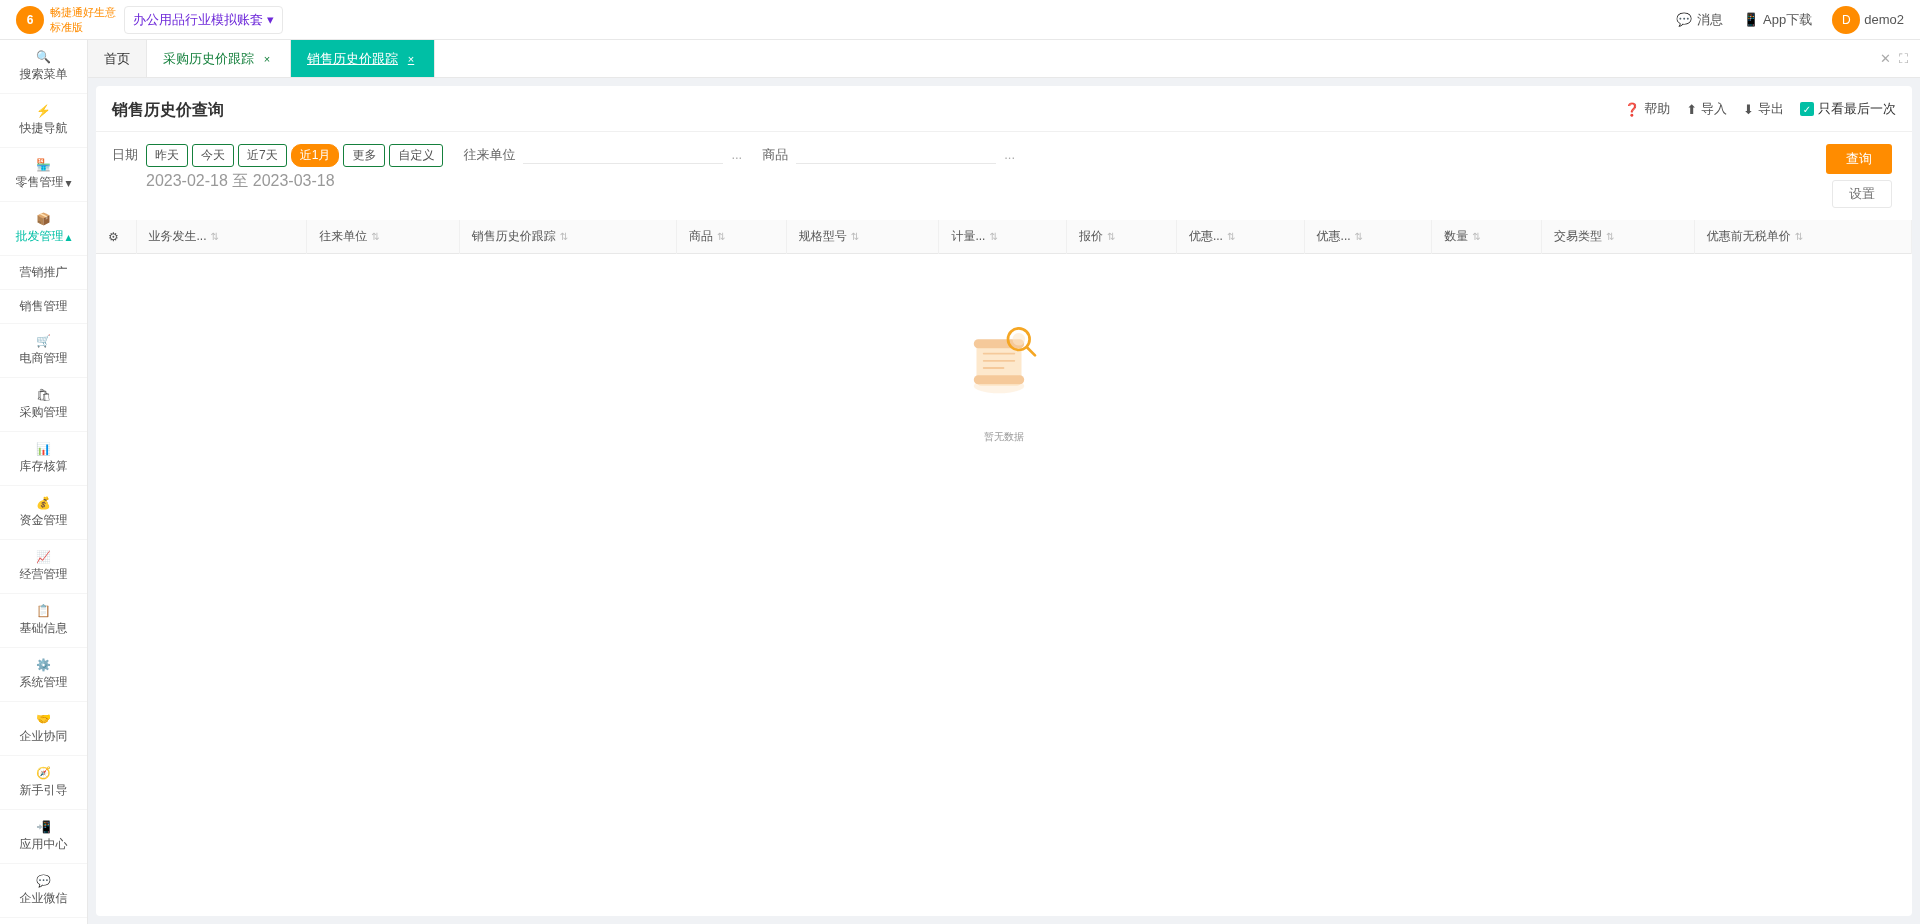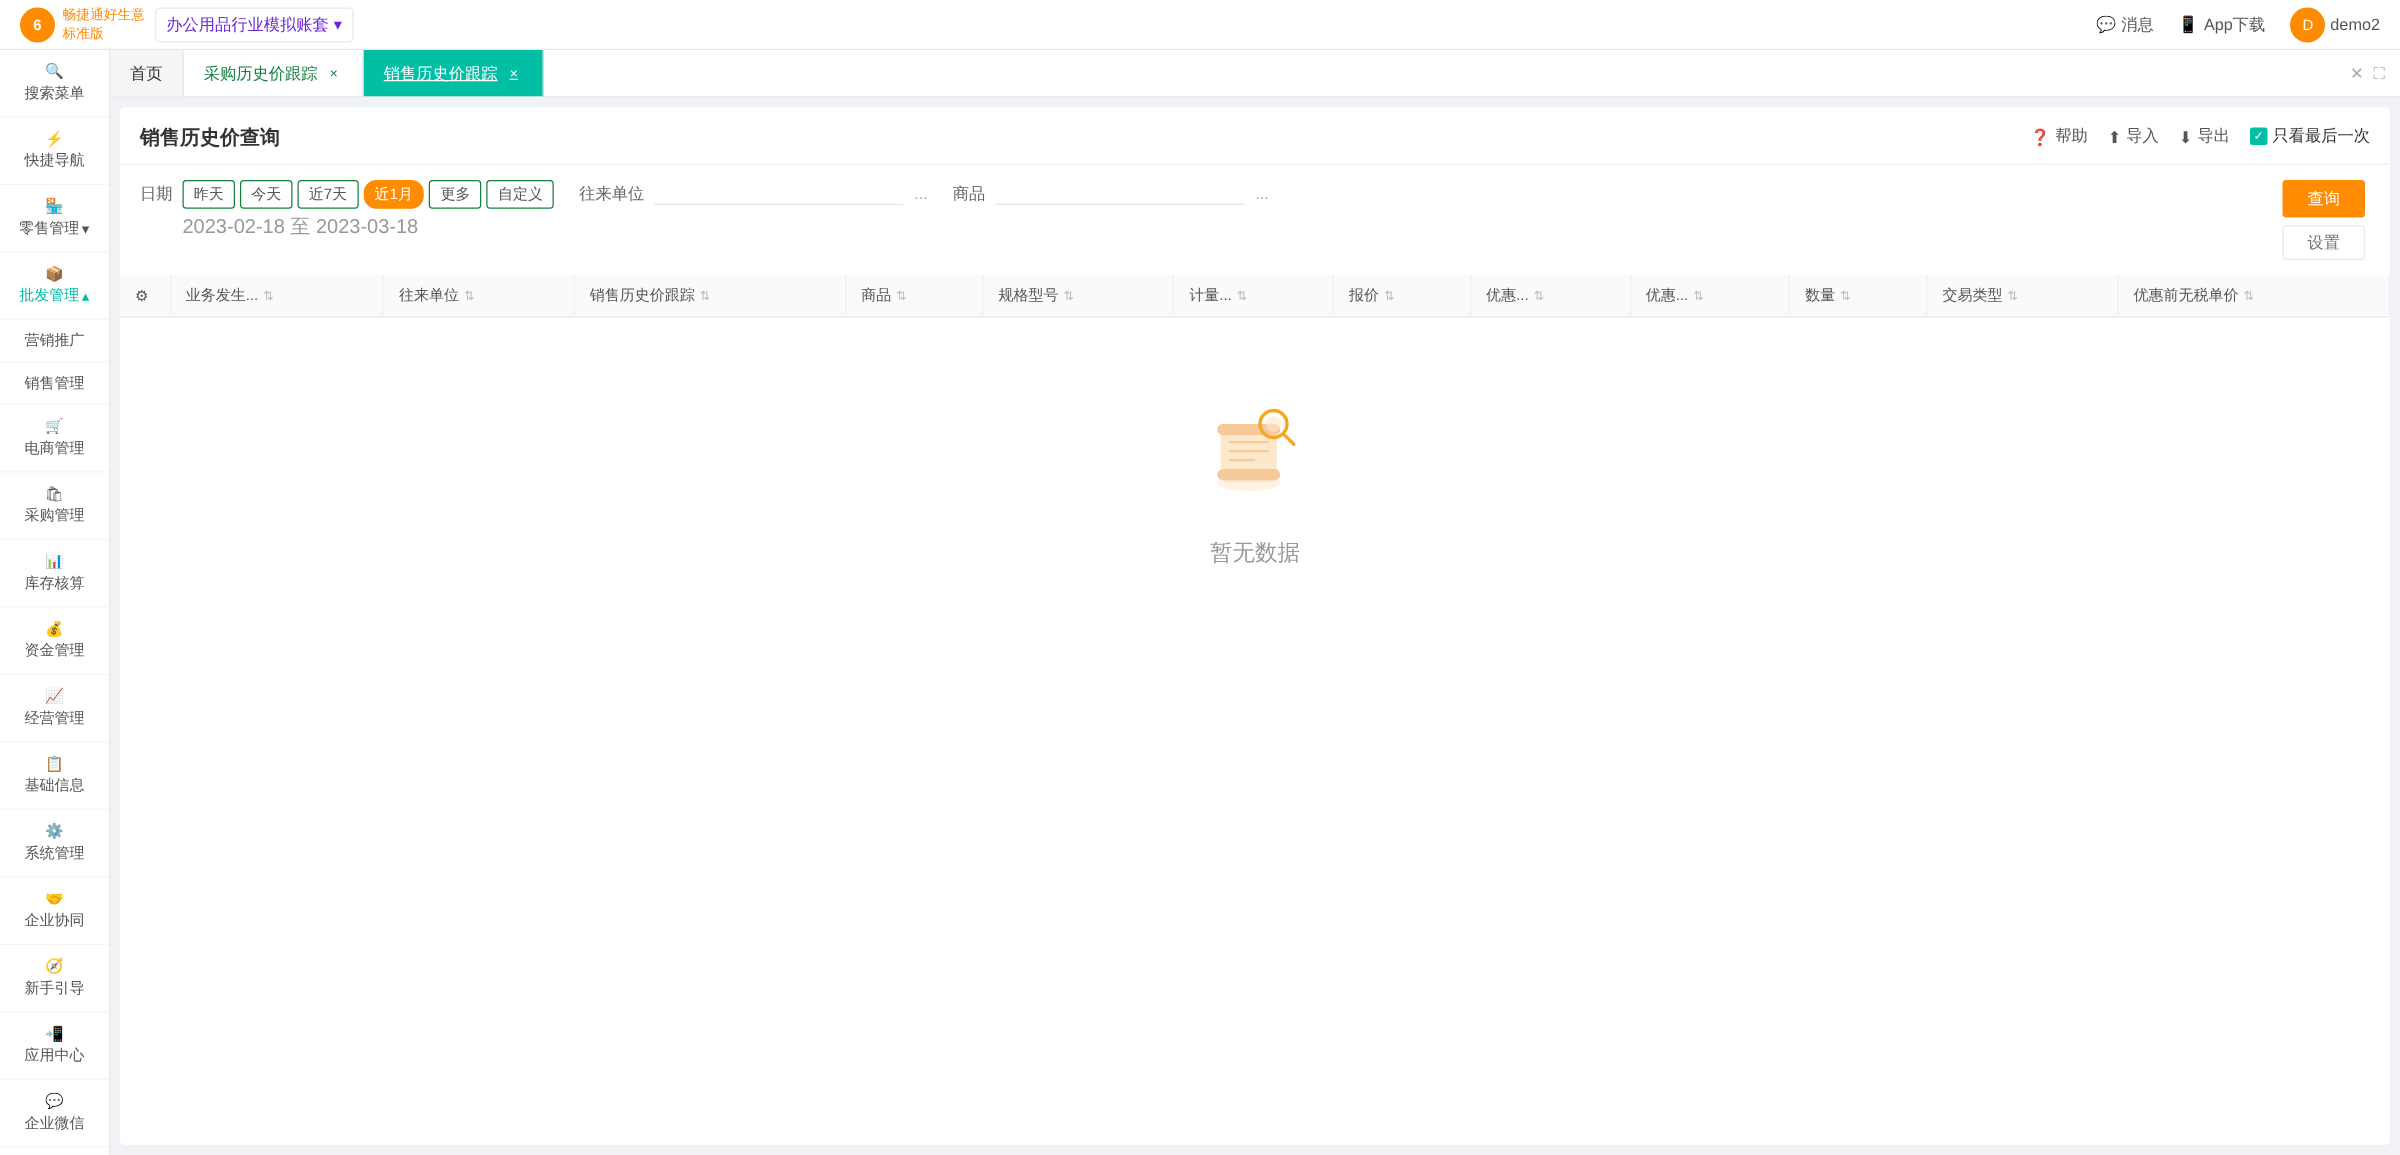--- a/index.html
+++ b/index.html
@@ -304,20 +304,21 @@
       cursor: pointer;
     }
 
     
     .action-buttons {
       margin-left: auto;
       display: flex;
       flex-direction: column;
       gap: 6px;
       padding-right: 4px;
+      align-items: flex-end;
     }
     .btn-primary {
       padding: 6px 20px;
       background: #ff8c00;
       color: white;
       border: none;
       border-radius: 3px;
       cursor: pointer;
       font-size: 13px;
     }
@@ -378,21 +379,21 @@
       padding: 60px;
       gap: 16px;
     }
     .empty-icon {
       width: 100px;
       height: 100px;
       position: relative;
     }
     .empty-text {
       color: #999;
-      font-size: 18px;
+      font-size: 10px;
     }
 
     
     .scroll-illustration {
       width: 90px;
       height: 90px;
     }
   </style>
 </head>
 <body>

